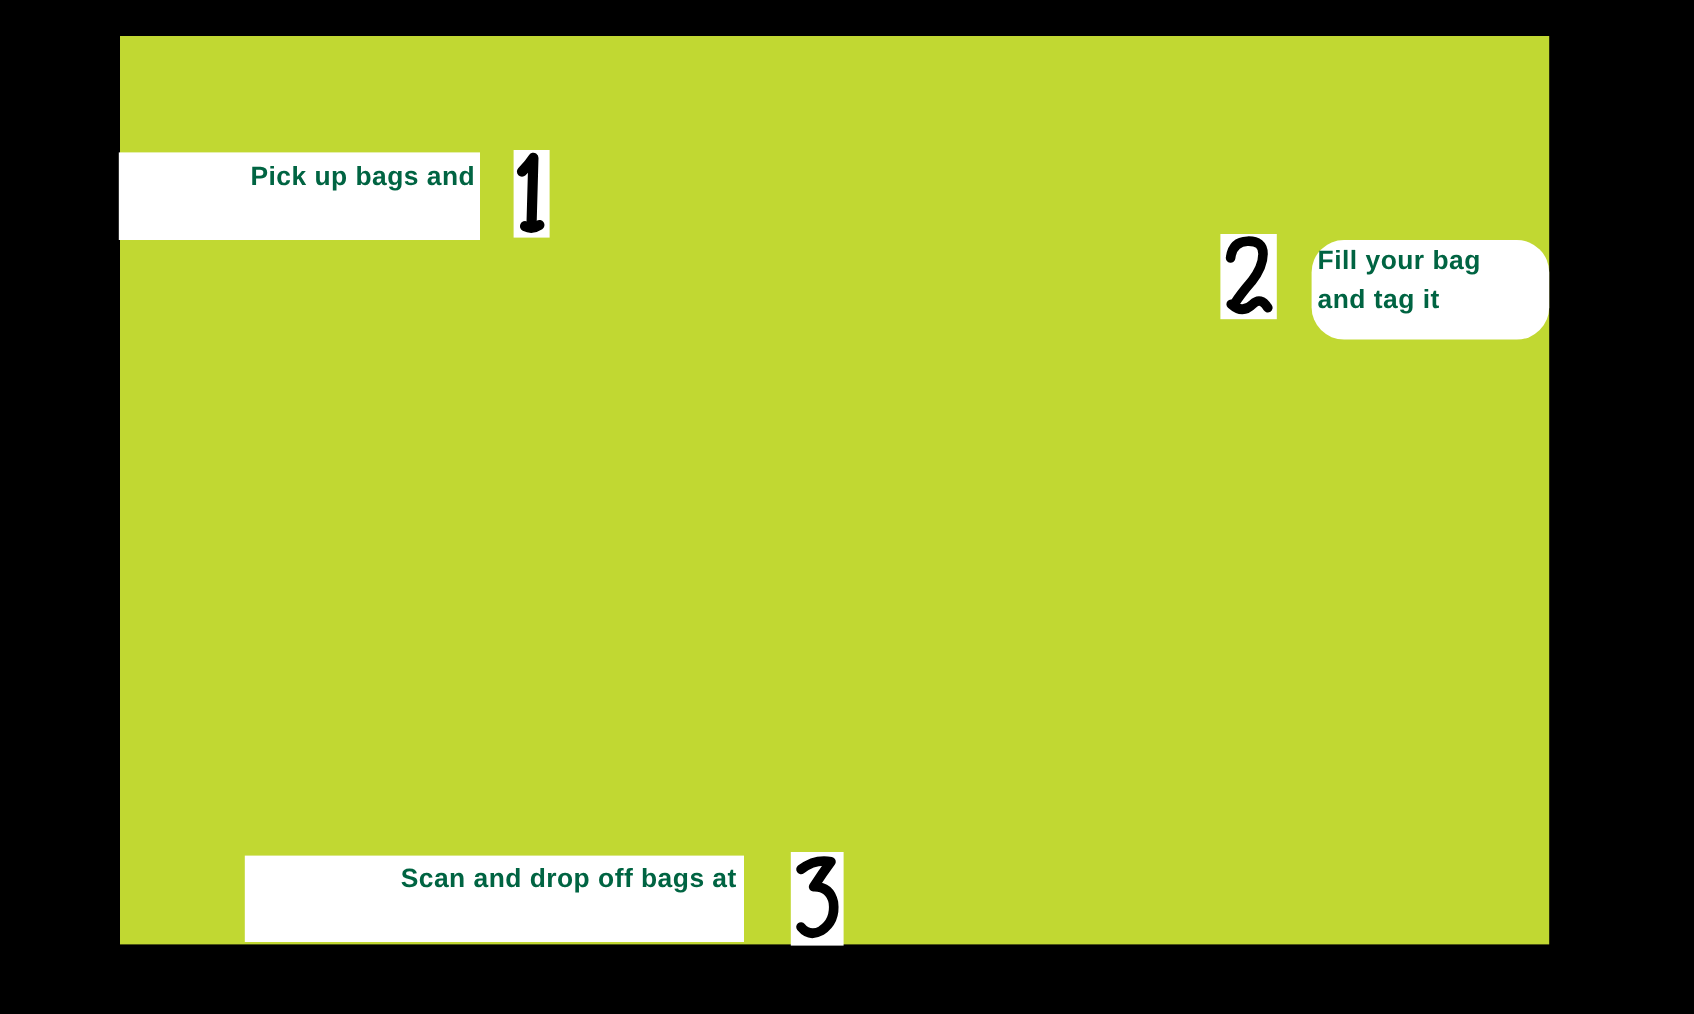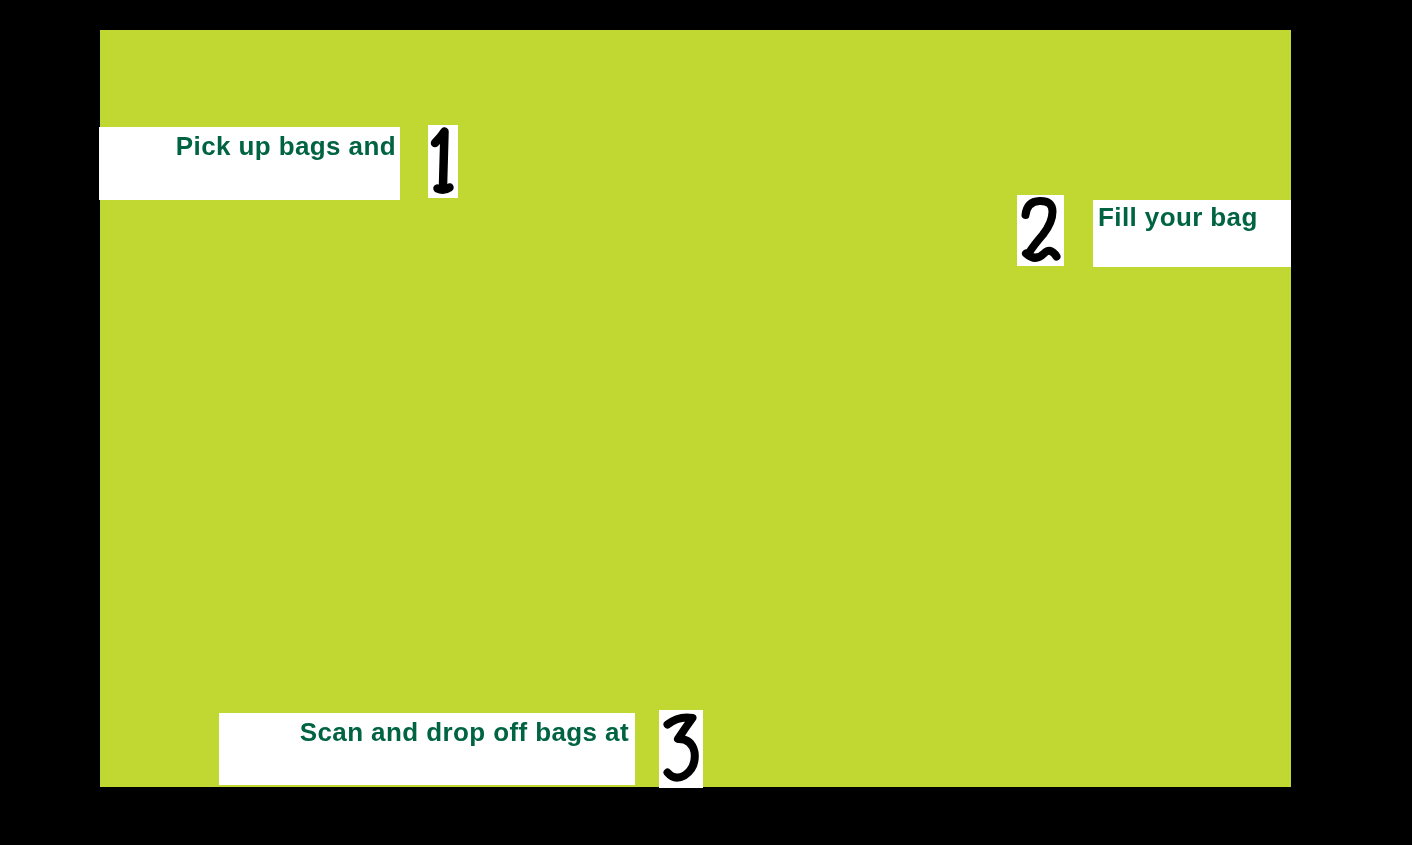--- a/index.html
+++ b/index.html
@@ -21,44 +21,45 @@
     width: 1191px;
     height: 757px;
     background: var(--lime, #c1d832);
   }
   .label {
     position: absolute;
     box-sizing: border-box;
     background: var(--label-bg, #ffffff);
     color: var(--text-green, #006442);
     font-weight: 700;
-    font-size: 26px;
+    font-size: 22px;
     letter-spacing: 0.4px;
   }
   .label .line { white-space: nowrap; }
   .step1-label {
     left: 99px;
     top: 127px;
     width: 301px;
     height: 73px;
     text-align: right;
     padding: 2px 4px 0 0;
     line-height: 35px;
   }
   .step2-label {
     left: 1093px;
     top: 200px;
     width: 198px;
-    height: 67px;
+    height: 83px;
     text-align: left;
     padding: 1px 0 0 5px;
     line-height: 32.5px;
+    border-radius: 27px;
   }
   .step3-label {
-    left: 219px;
+    left: 204px;
     top: 713px;
     width: 416px;
     height: 72px;
     text-align: right;
     padding: 2px 6px 0 0;
     line-height: 34.5px;
   }
   .numeral {
     position: absolute;
     background: var(--label-bg, #ffffff);
@@ -101,20 +102,21 @@
 
   <div class="numeral num2">
     <span class="sr-only">2</span>
     <svg viewBox="0 0 47 71" fill="none" stroke="currentColor" stroke-linecap="round" stroke-linejoin="round">
       <path d="M8.5 20 Q10 6.5 22.5 6 Q35.5 5.5 35.5 16.5 Q35.5 27.5 26 39.5 Q16.5 50.5 11.5 58.5" stroke-width="8"></path>
       <path d="M9 58.5 Q18.5 67 27 58.5 Q33.5 52 39.5 61.5" stroke-width="8"></path>
     </svg>
   </div>
   <div class="label step2-label">
     <div class="line">Fill your bag</div>
+    <div class="line">and tag it</div>
   </div>
 
   <div class="label step3-label">
     <div class="line">Scan and drop off bags at</div>
   </div>
   <div class="numeral num3">
     <span class="sr-only">3</span>
     <svg viewBox="0 0 44 78" fill="none" stroke="currentColor" stroke-linecap="round" stroke-linejoin="round">
       <path d="M8.5 14.5 Q20 5.5 33.5 8 Q26.5 17.5 19 29 Q32.5 28.5 35.5 42 Q37.5 57.5 25.5 65.5 Q15.5 71 8.5 62.5" stroke-width="8"></path>
     </svg>

